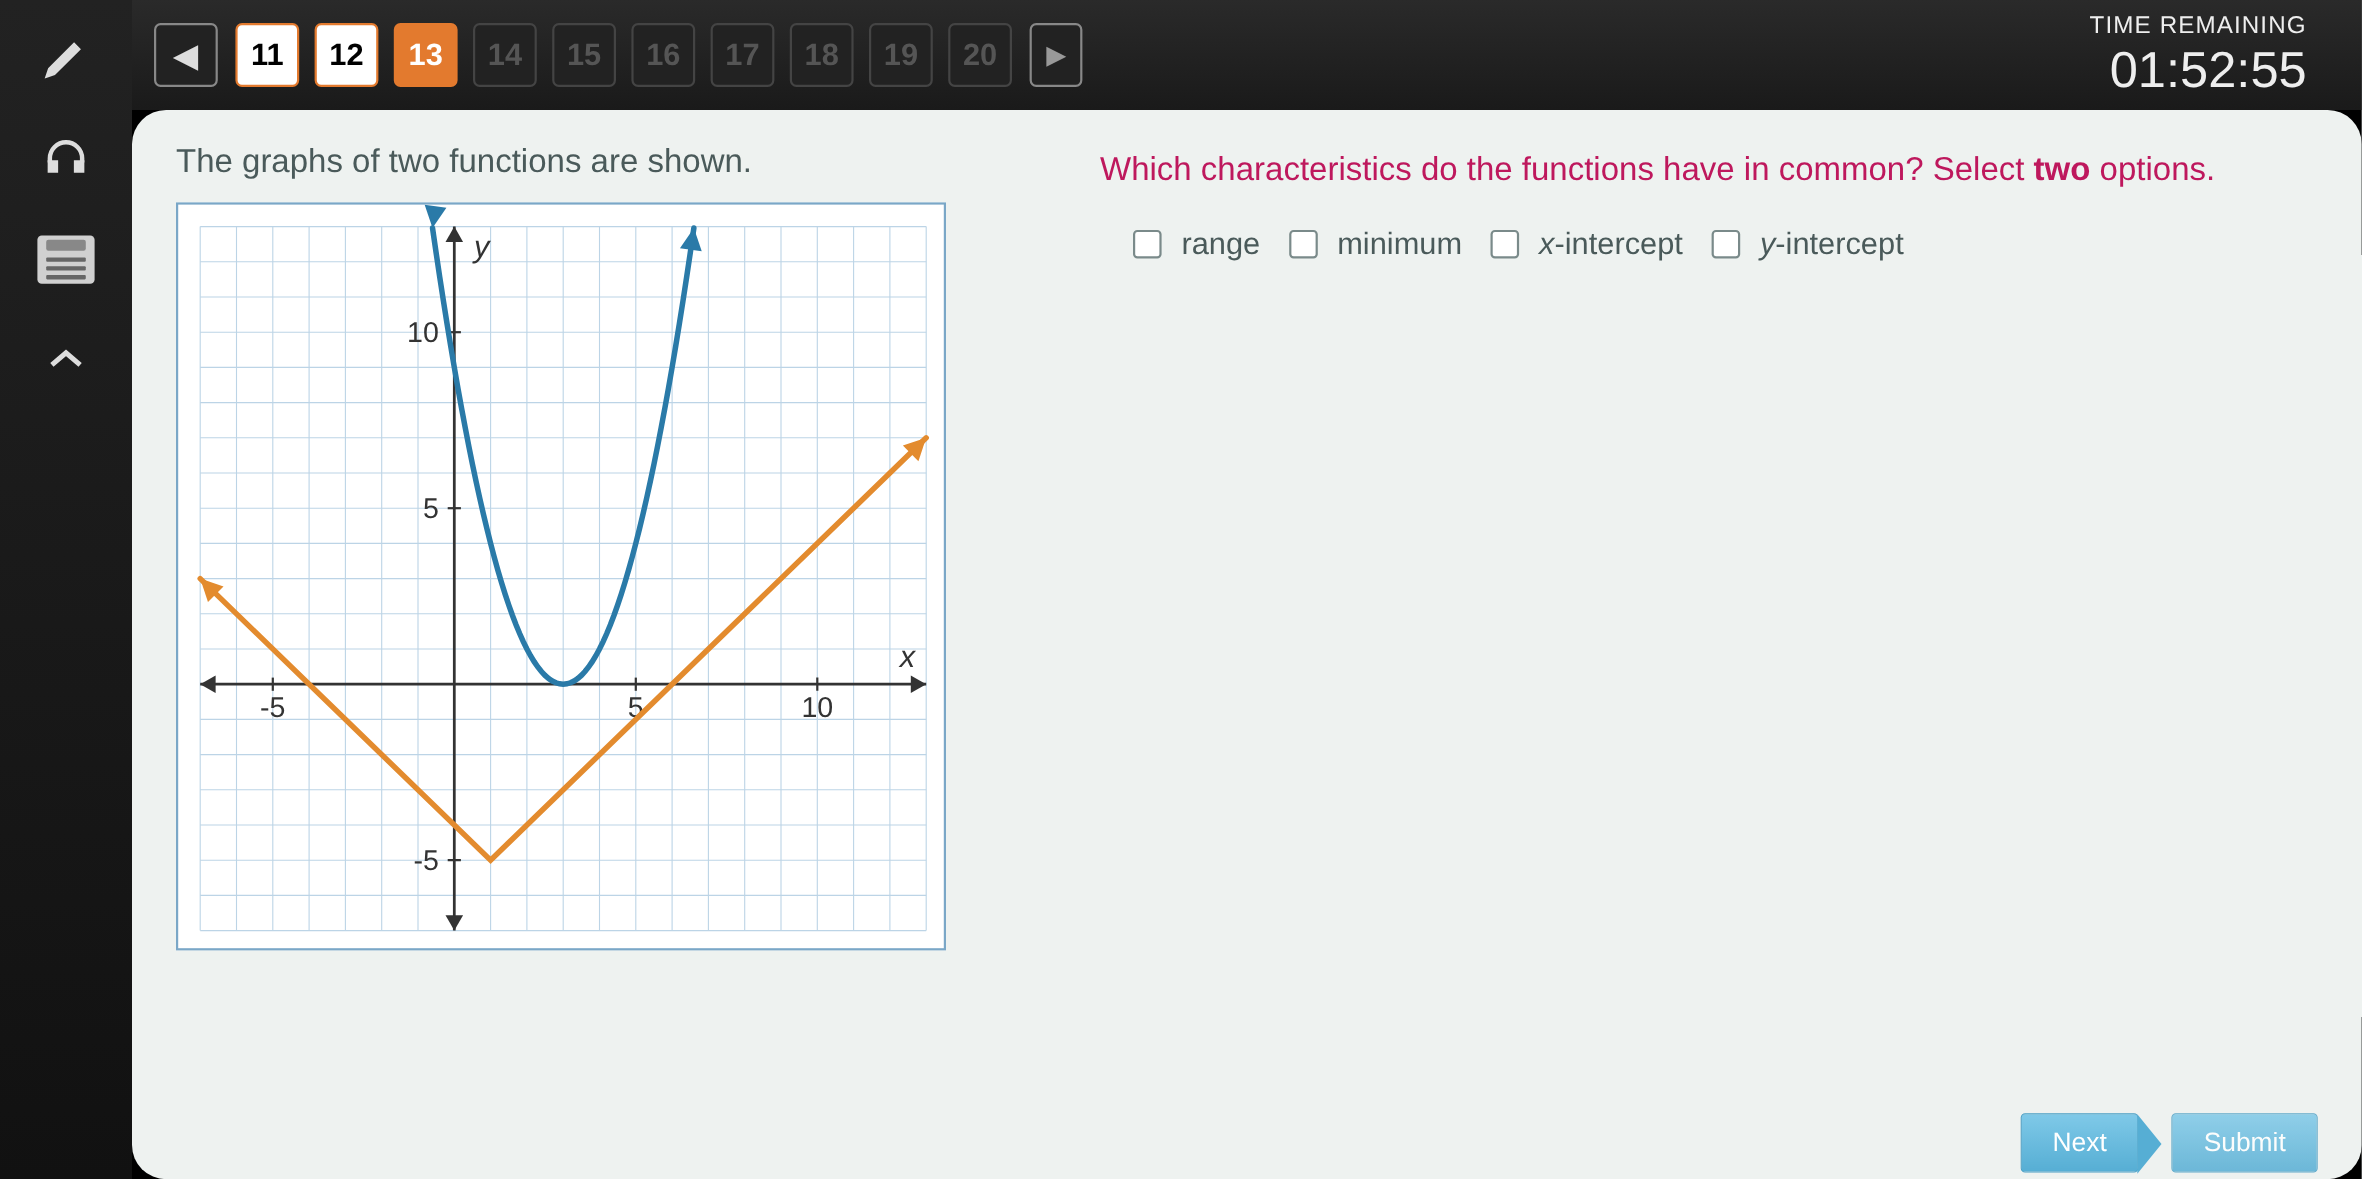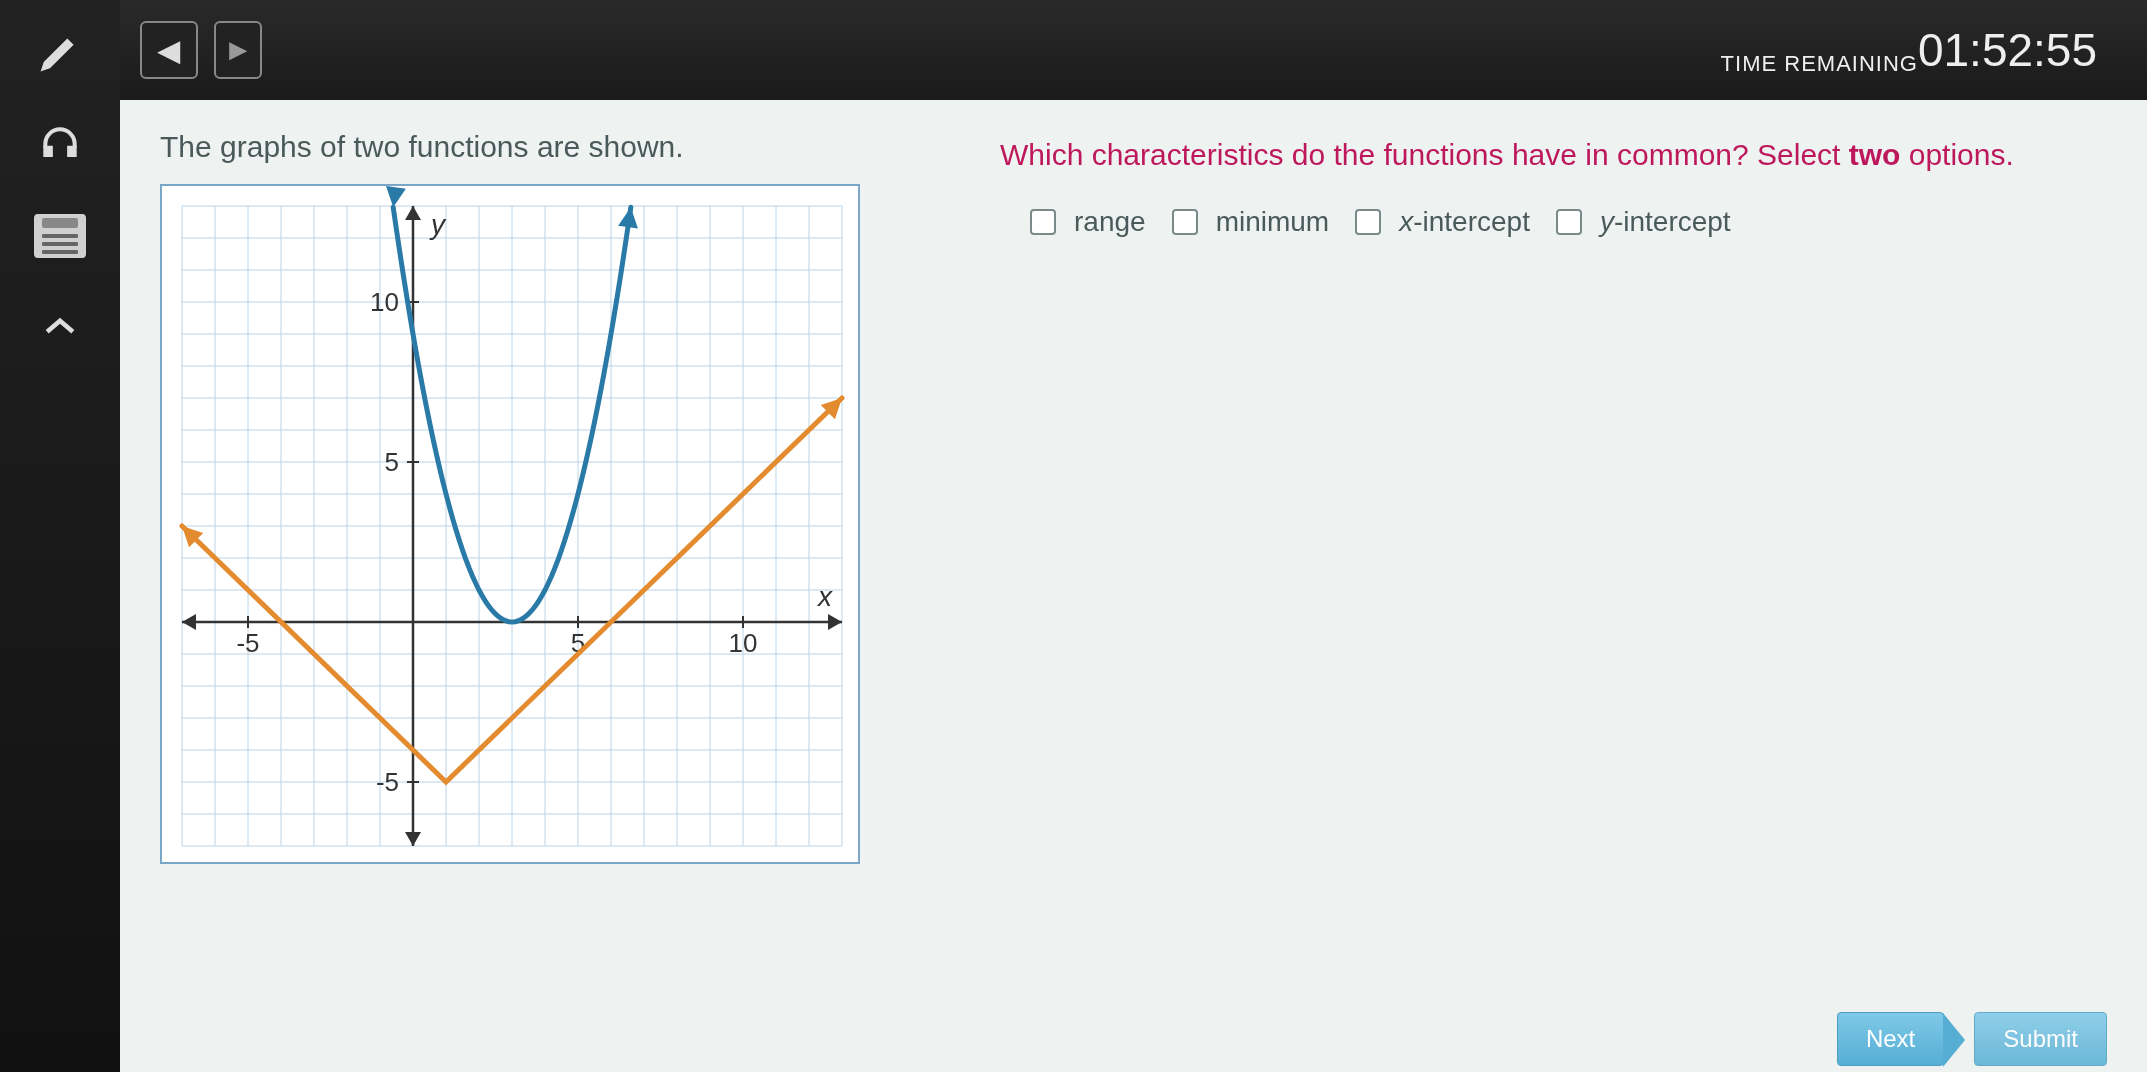--- a/index.html
+++ b/index.html
@@ -62,35 +62,36 @@
     font-weight:bold;
     background:#222;
   }
   .nav-item.white { background:#fff;color:#000;border-color:#e37a2e; }
   .nav-item.orange{ background:#e37a2e;color:#fff;border-color:#e37a2e; }
   .nav-item.dim { color:#555;border-color:#444; }
   .nav-next { min-width:48px;font-size:22px;color:#999; }
   .spacer { flex:1; }
   .timer {
     text-align:right;color:#eee;
-    display:flex;flex-direction:row;align-items:flex-end;gap:0;
+    display:flex;flex-direction:column;align-items:flex-end;gap:0;
     padding-right:30px;
   }
   .timer .lbl{font-size:22px;letter-spacing:1px;}
   .timer .val{font-size:46px;font-weight:500;}
 
   
   .content {
     margin: 0 0 0 0;
     background:#eef2f0;
     flex:1;
     display:flex;
     padding: 30px 40px 0 40px;
     gap: 80px;
     position:relative;
+    border-radius:31px;
   }
   .left-pane { width: 760px; }
   .prompt-text { font-size:30px;color:#4a5a5a;margin-bottom:20px; }
   .graph-box {
     width: 700px;
     height: 680px;
     border:2px solid #7aa7c7;
     background:#fff;
     position:relative;
   }
@@ -157,20 +158,32 @@
     </svg>
   </div>
 </div>
 
 <div class="main">
 
   <div class="topbar">
     <div class="nav-arrow">
       <span>◀</span>
     </div>
+    <div id="nav-items" style="display:flex;gap:14px;">
+        <div class="nav-item white">11</div>
+        <div class="nav-item white">12</div>
+        <div class="nav-item orange">13</div>
+        <div class="nav-item dim">14</div>
+        <div class="nav-item dim">15</div>
+        <div class="nav-item dim">16</div>
+        <div class="nav-item dim">17</div>
+        <div class="nav-item dim">18</div>
+        <div class="nav-item dim">19</div>
+        <div class="nav-item dim">20</div>
+      </div>
     <div class="nav-arrow nav-next">
       <span>▶</span>
     </div>
     <div class="spacer"></div>
     <div class="timer">
       <div class="lbl">TIME REMAINING</div>
       <div class="val">01:52:55</div>
     </div>
   </div>
 

